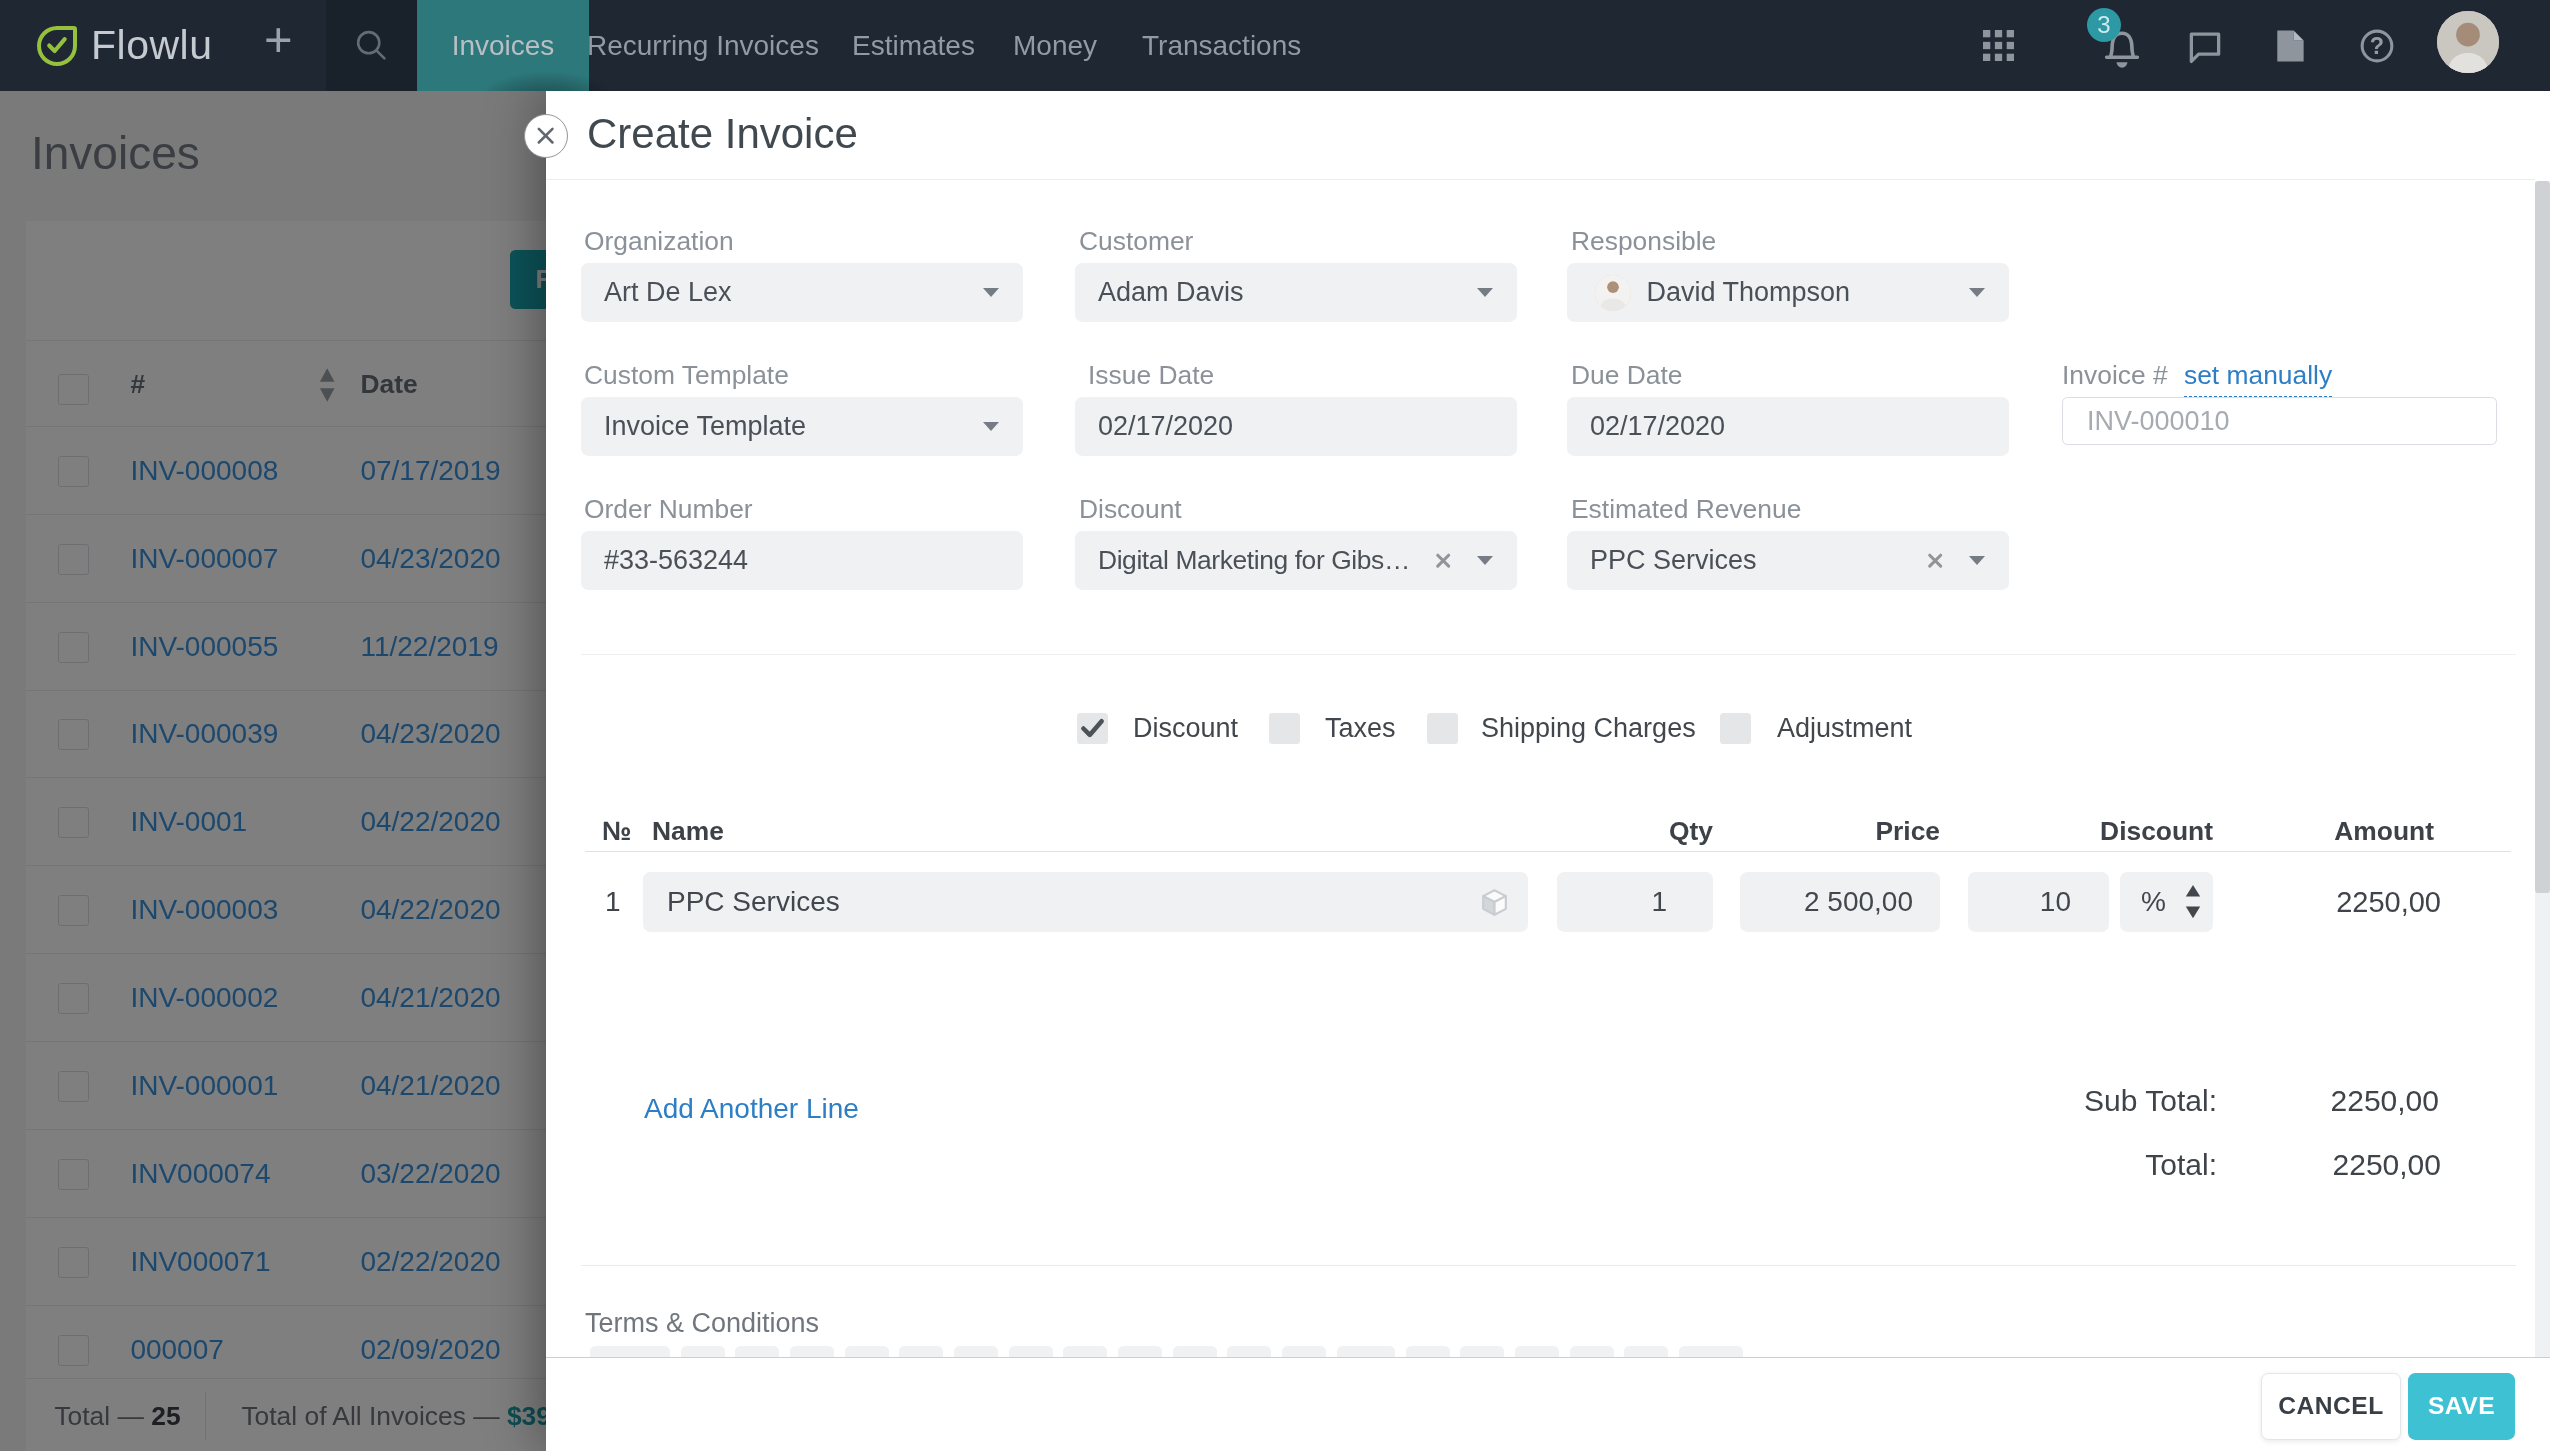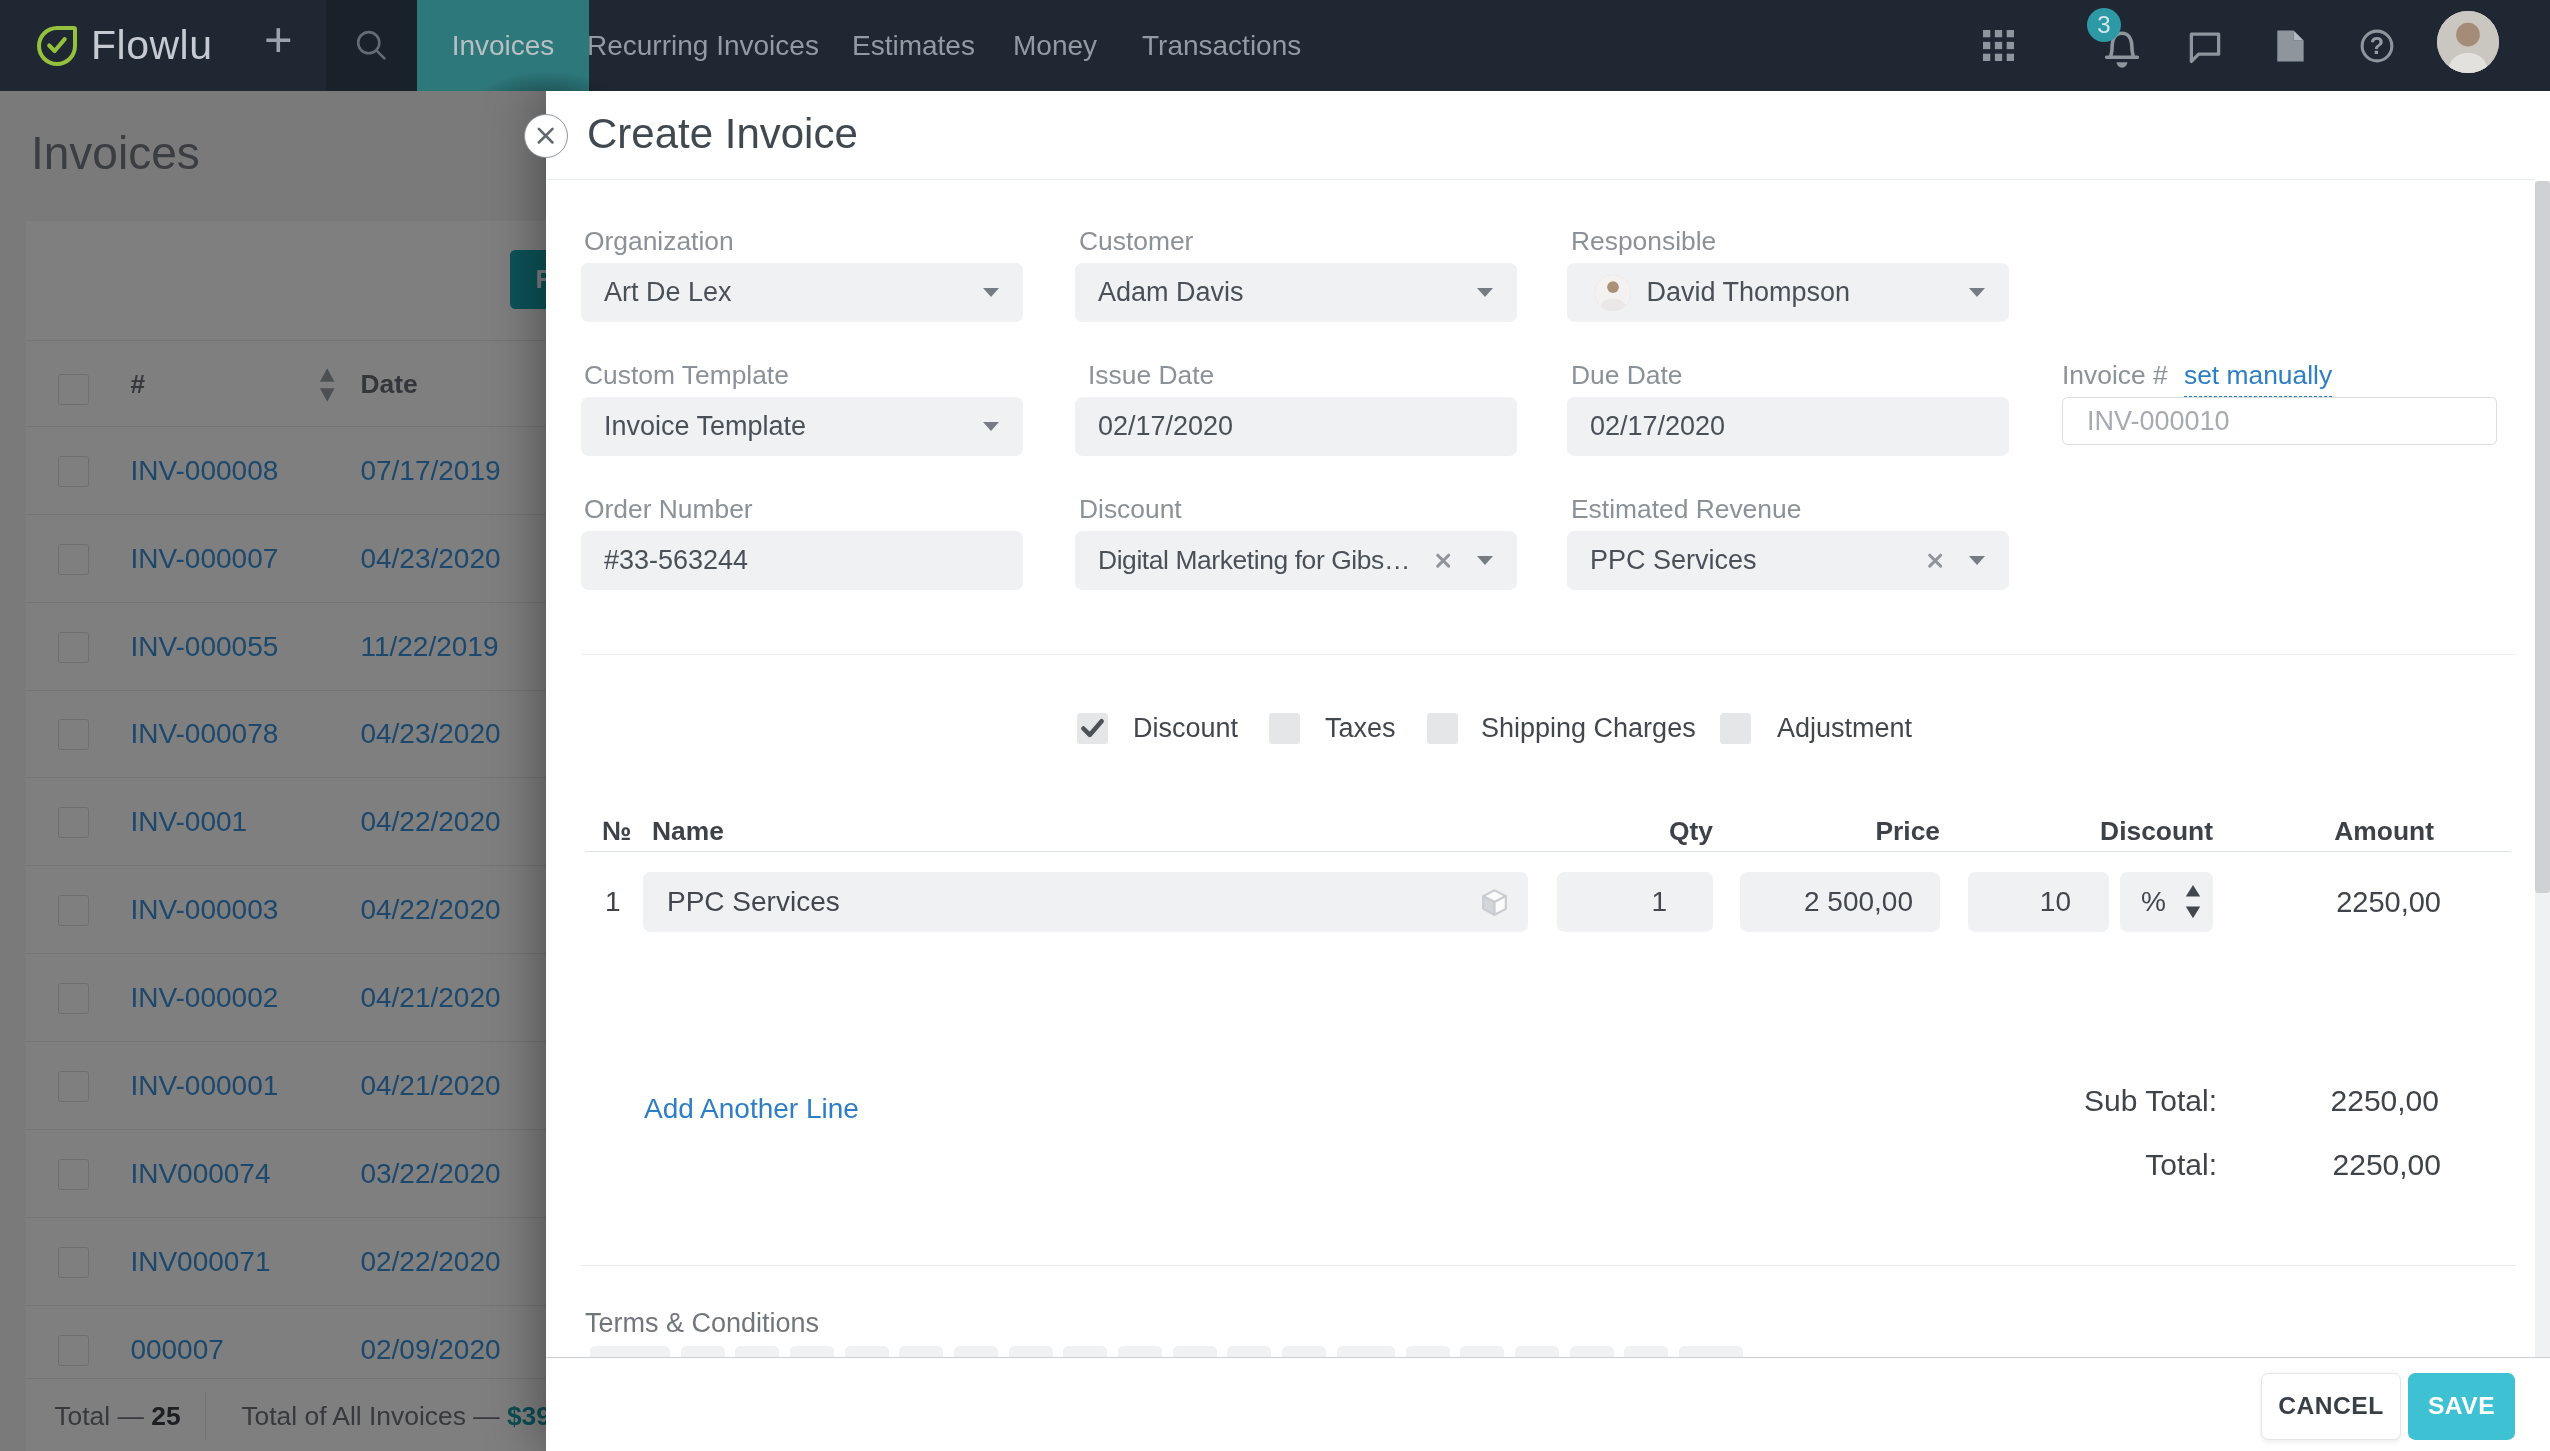--- a/index.html
+++ b/index.html
@@ -169,21 +169,21 @@
           <div class="lnum">INV-000007</div>
           <div class="ldate">04/23/2020</div>
         </div>
         <div class="lrow" style="top: 383px;">
           <div class="lcheck"></div>
           <div class="lnum">INV-000055</div>
           <div class="ldate">11/22/2019</div>
         </div>
         <div class="lrow" style="top: 470px;">
           <div class="lcheck"></div>
-          <div class="lnum">INV-000078</div>
+          <div class="lnum">INV-000039</div>
           <div class="ldate">04/23/2020</div>
         </div>
         <div class="lrow" style="top: 558px;">
           <div class="lcheck"></div>
           <div class="lnum">INV-0001</div>
           <div class="ldate">04/22/2020</div>
         </div>
         <div class="lrow" style="top: 646px;">
           <div class="lcheck"></div>
           <div class="lnum">INV-000003</div>

